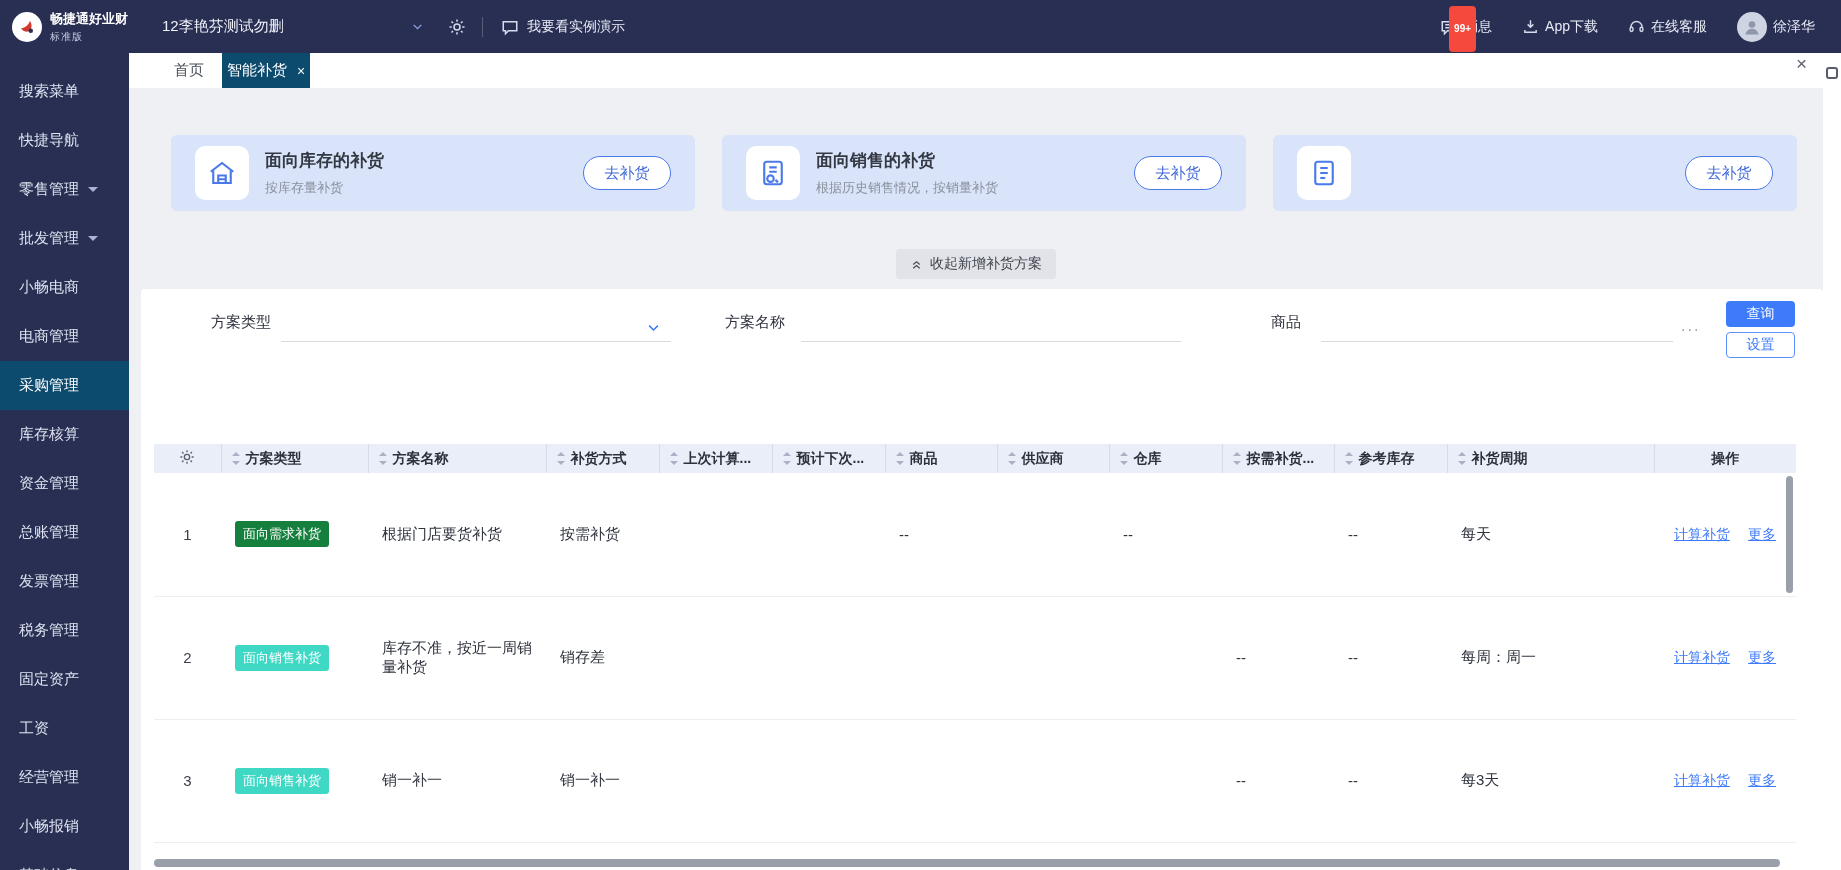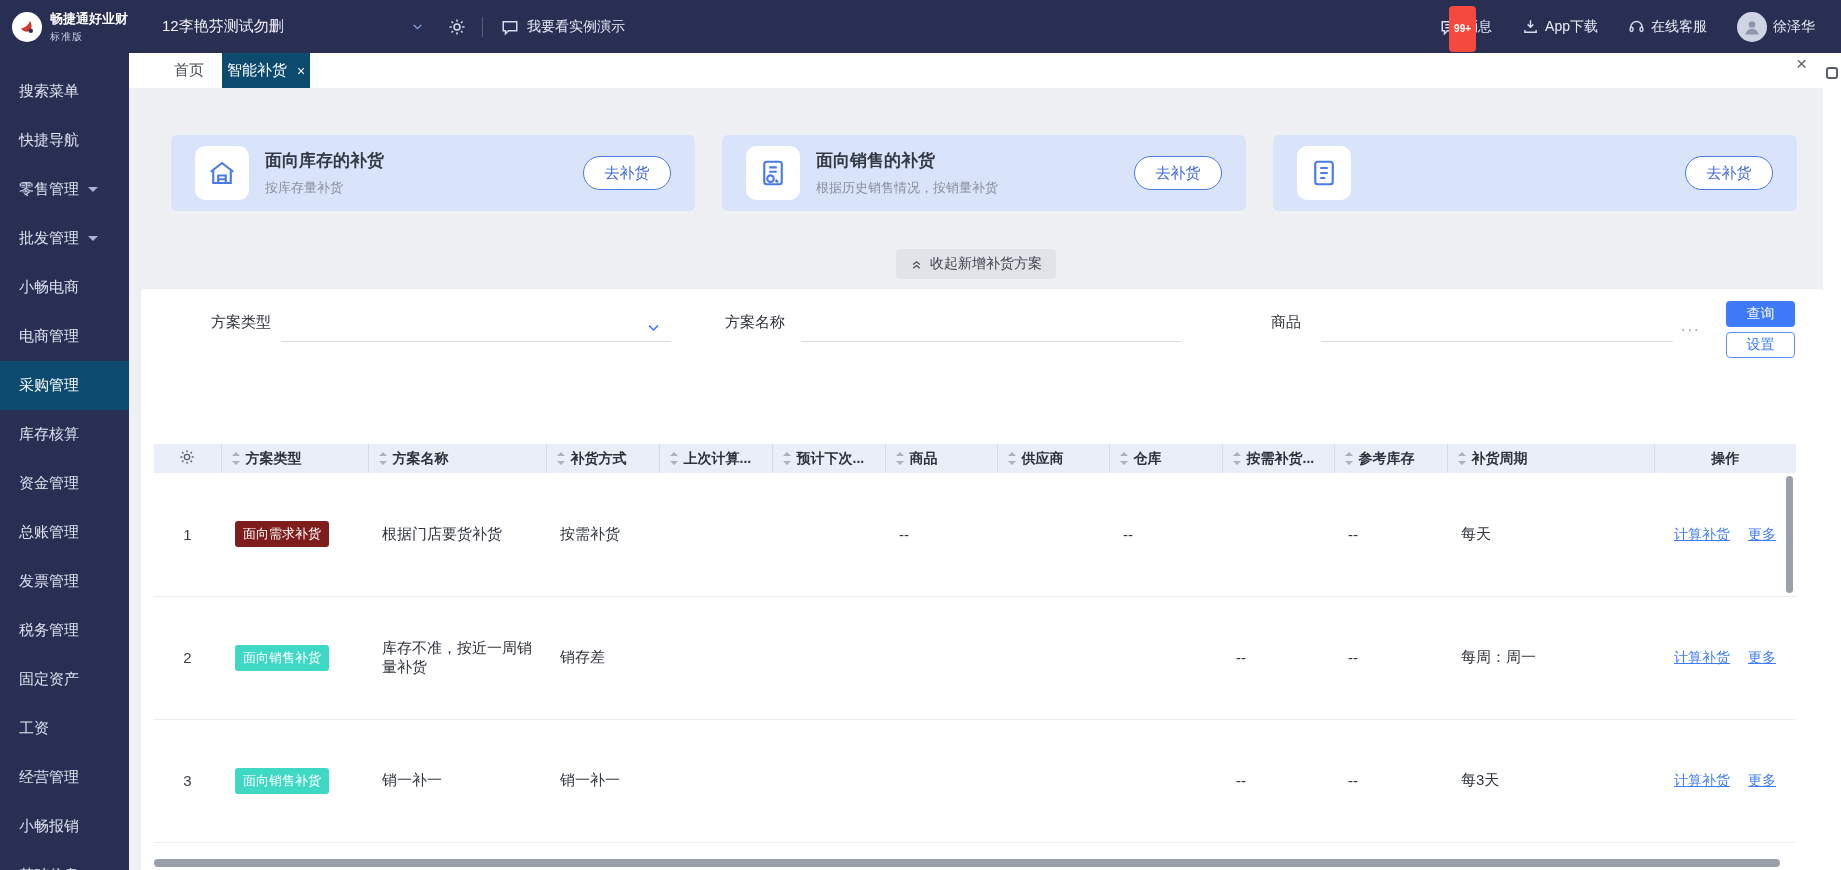--- a/index.html
+++ b/index.html
@@ -69,21 +69,21 @@
   .plan-table th{background:#e9eef8;font-size:14px;font-weight:bold;color:#2c313c;text-align:left;padding:0 0 0 10px;border-right:1px solid #d5dbe7;white-space:nowrap;overflow:hidden;}
   .plan-table th.th-gear{text-align:center;padding:0;}
   .plan-table th.th-action{border-right:none;text-align:center;padding-left:0;}
   .plan-table tbody tr{height:123px;}
   .plan-table td{border-bottom:1px solid #eceef2;font-size:15px;color:#30343e;padding-left:14px;vertical-align:middle;overflow:hidden;}
   td.c-num{text-align:center;padding-left:0;color:#3a3f49;}
   td.c-action{text-align:center;padding-left:0;white-space:nowrap;}
   .link{color:#3e7bfa;text-decoration:underline;cursor:pointer;font-size:14px;}
   .link + .link{margin-left:14px;}
   .tag{display:inline-block;padding:4px 8px;border-radius:3px;color:#fff;font-size:13px;white-space:nowrap;}
-  .tag-purple{background:#7f1d1d;}
+  .tag-purple{background:#15803d;}
   .tag-teal{background:#3fd8c5;}
   .sort{display:inline-block;width:9px;height:13px;margin-right:5px;position:relative;vertical-align:-2px;}
   .sort::before{content:"";position:absolute;top:0;left:0;border-left:4px solid transparent;border-right:4px solid transparent;border-bottom:4px solid #a8b2c4;}
   .sort::after{content:"";position:absolute;bottom:0;left:0;border-left:4px solid transparent;border-right:4px solid transparent;border-top:4px solid #a8b2c4;}
 
   .vscroll{position:absolute;left:1645px;top:187px;width:7px;height:117px;background:#9aa0aa;border-radius:4px;cursor:pointer;}
   .hscroll{position:absolute;left:13px;bottom:3px;width:1626px;height:8px;background:#9aa0aa;border-radius:4px;cursor:pointer;}
 </style>
 </head>
 <body>

